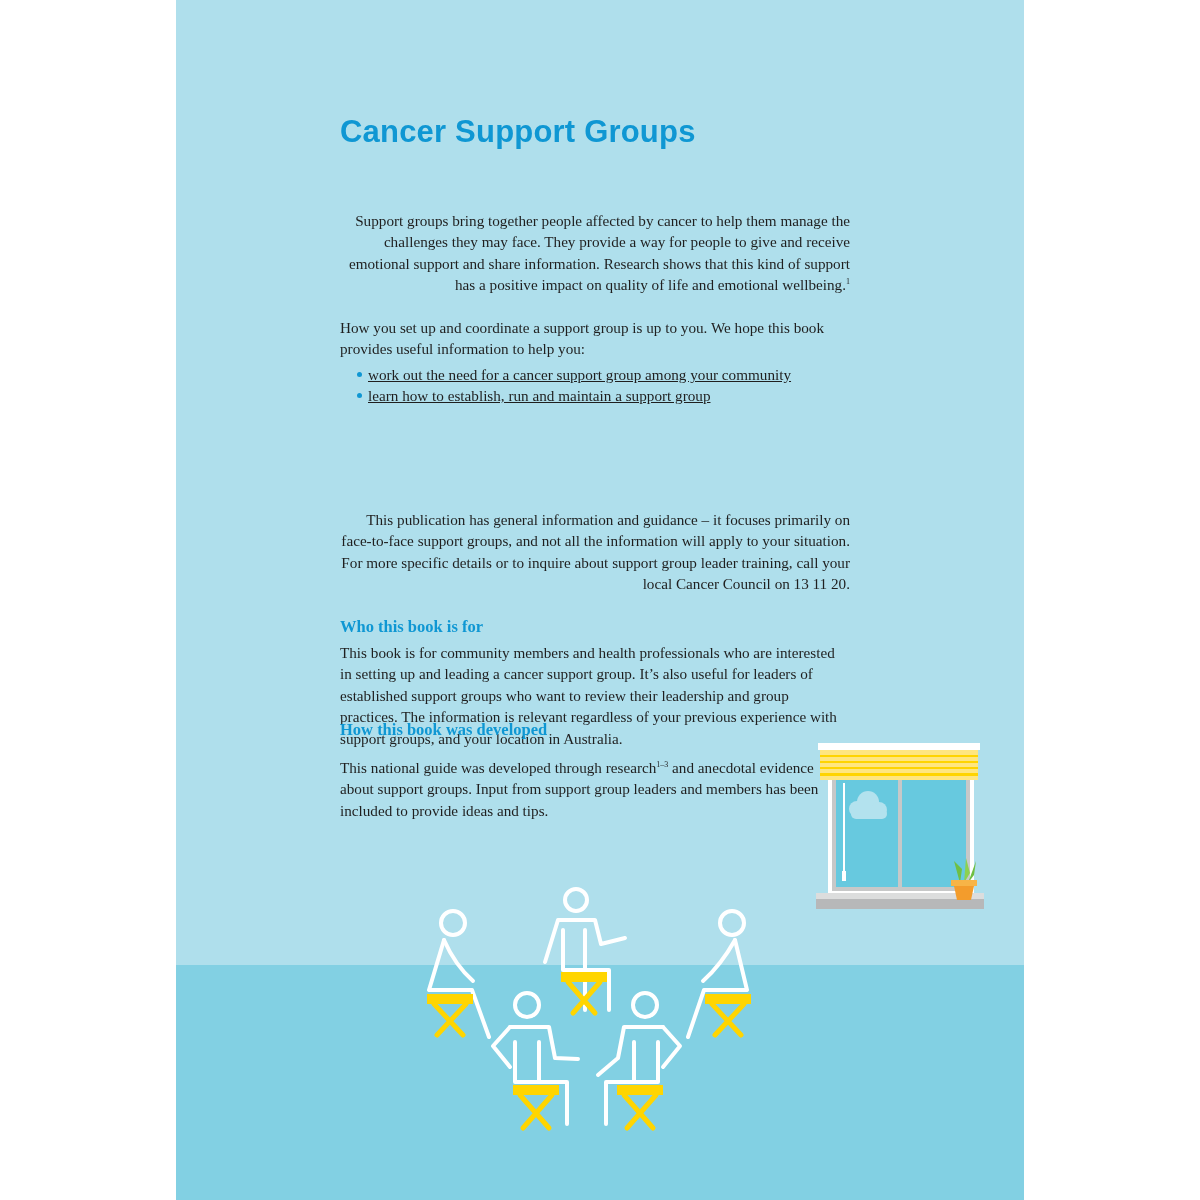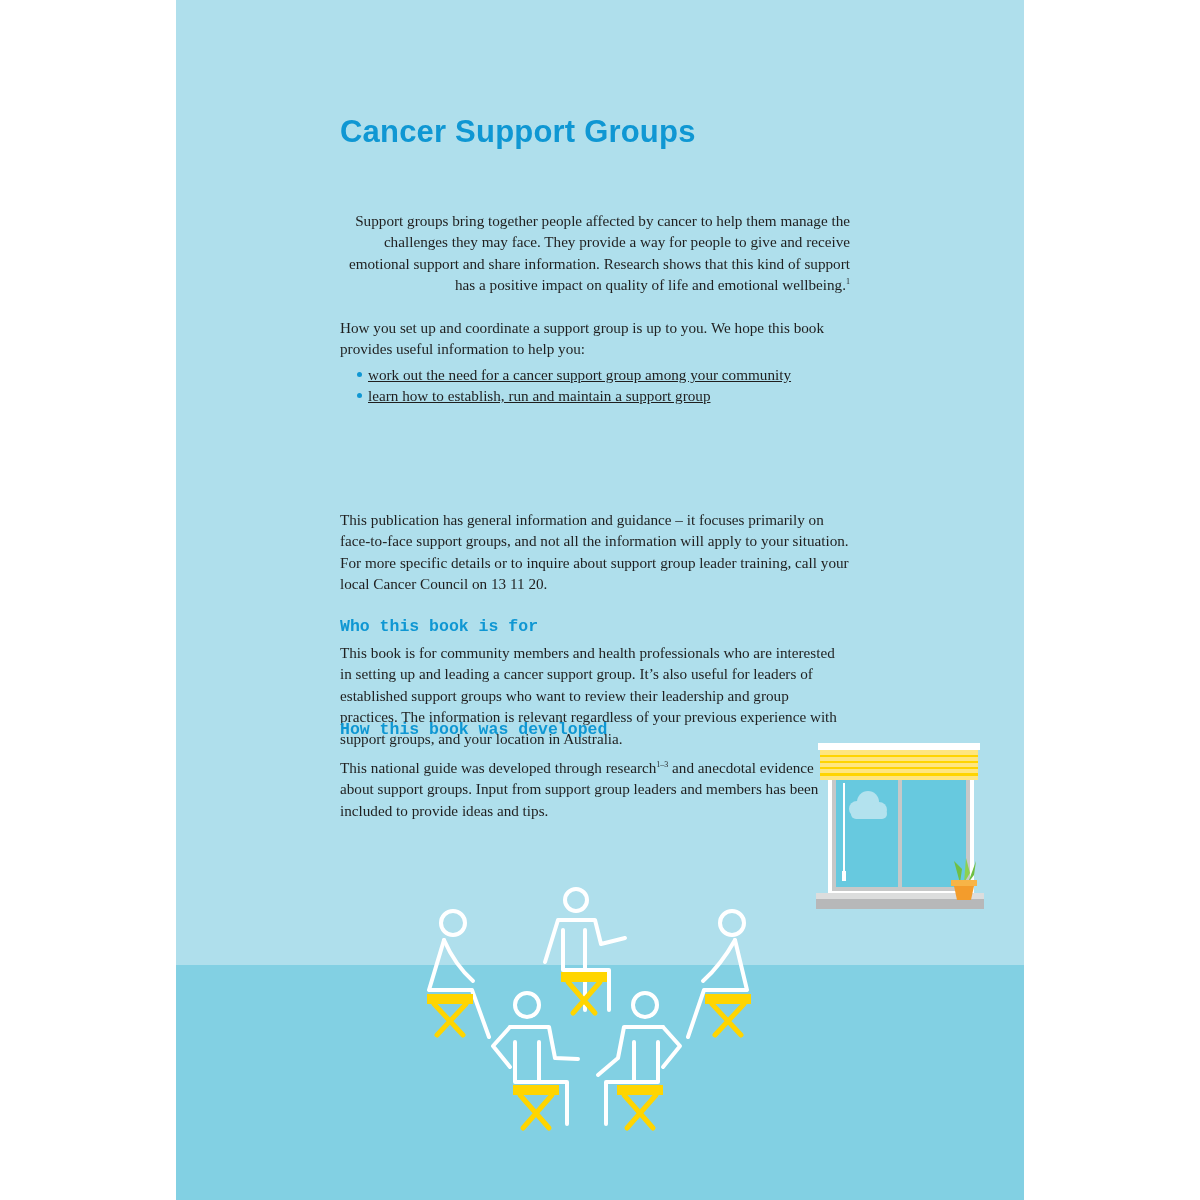--- a/index.html
+++ b/index.html
@@ -24,24 +24,24 @@
   }
   .para { position: absolute; left: 0; margin: 0; width: 510px; }
   .p1 { top: 210px; text-align: right; }
   .p2 { top: 317px; }
   .bullets { position: absolute; left: 12px; top: 360px; margin: 4px; padding: 0; list-style: none; text-decoration: underline; }
   .bullets li { position: relative; padding-left: 12px; }
   .bullets li::before {
     content: ""; position: absolute; left: 1px; top: 8px; width: 5px; height: 5px;
     border-radius: 50%; background: #0f97d3;
   }
-  .p3 { top: 509px; }
+  .p3 { top: 509px; text-align: right; }
   .h2 {
     position: absolute; left: 0; margin: 0; white-space: nowrap;
-    font-family: Liberation Mono, monospace;
+    font-family: Liberation Serif, serif;
     font-weight: bold; font-size: 16.5px; color: #0f97d3;
   }
   .h2a { top: 616px; }
   .p4 { top: 642px; }
   .h2b { top: 719px; }
   .p5 { top: 757px; }
   sup { font-size: 8px; line-height: 0; vertical-align: 6px; }
   .illus { position: absolute; }
 </style>
 </head>

